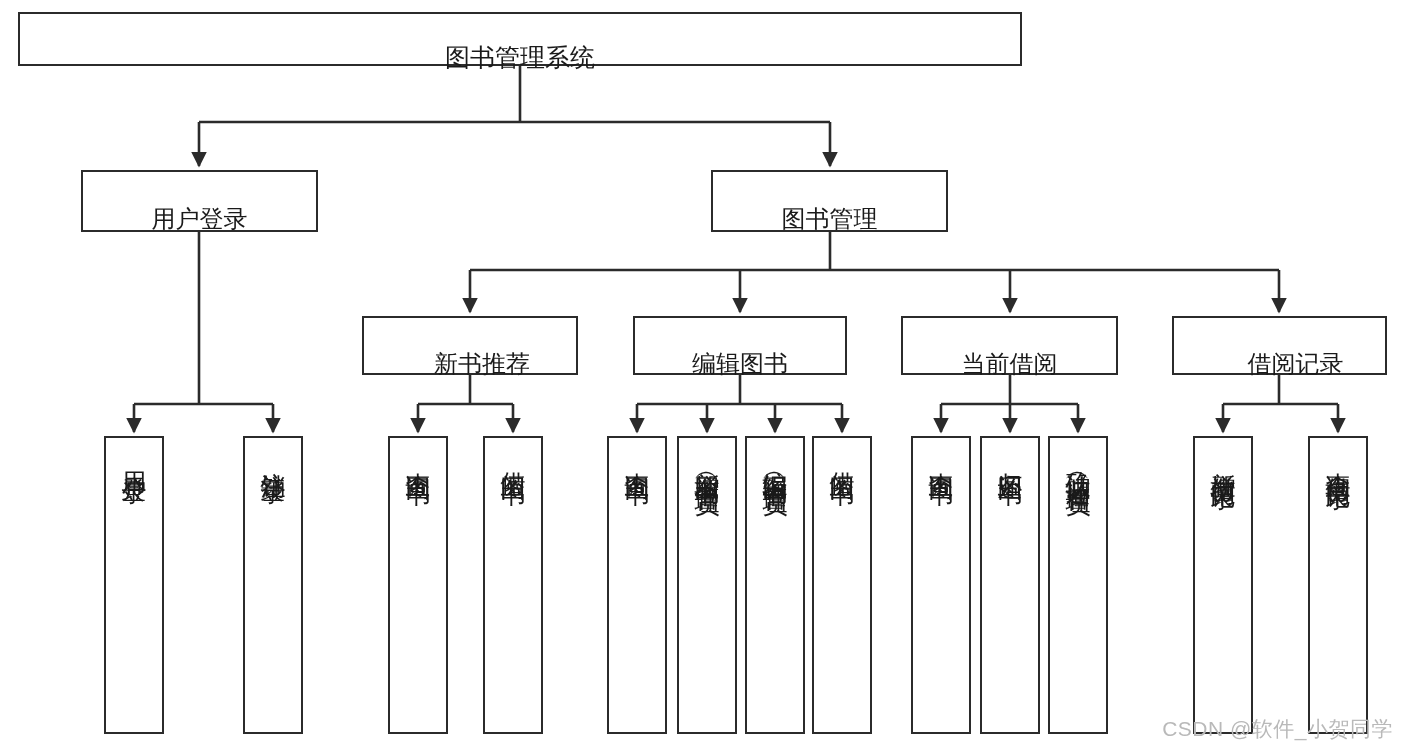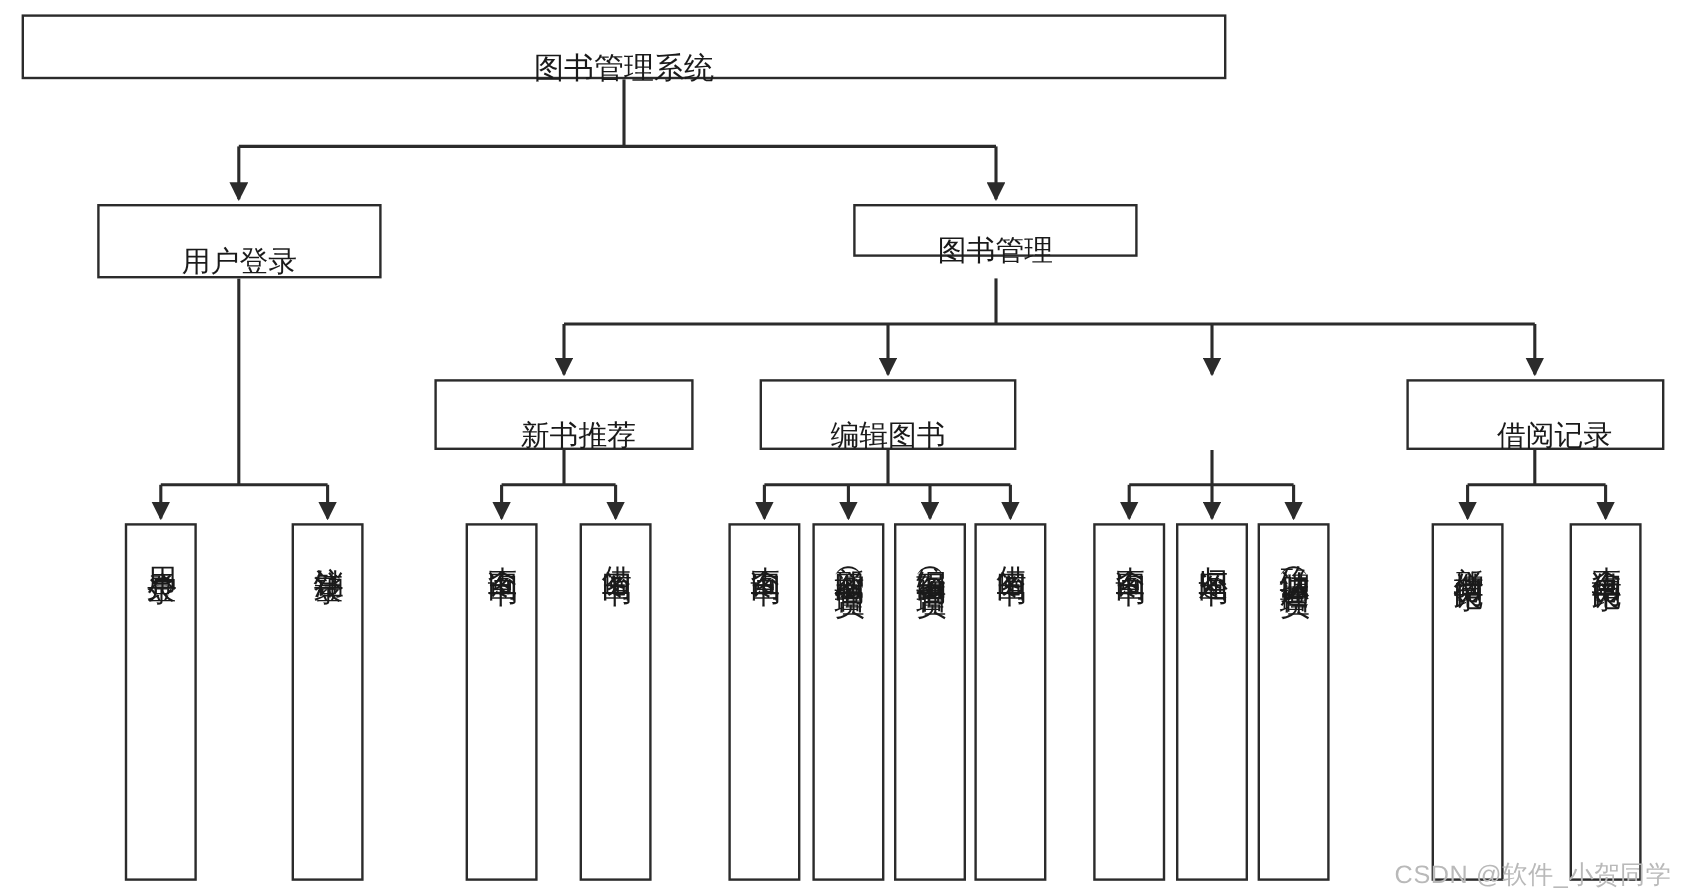--- a/index.html
+++ b/index.html
@@ -124,29 +124,32 @@
     </g>
   </svg>
 
   <div class="node h root" style="left:18px; top:12px; width:1004px; height:54px;">
     <span class="label">图书管理系统</span>
   </div>
 
   <div class="node h" style="left:81px; top:170px; width:237px; height:62px;">
     <span class="label">用户登录</span>
   </div>
-  <div class="node h" style="left:711px; top:170px; width:237px; height:44px;">
+  <div class="node h" style="left:711px; top:170px; width:237px; height:62px;">
     <span class="label">图书管理</span>
   </div>
 
   <div class="node h" style="left:362px; top:316px; width:216px; height:59px;padding-left:24px;">
     <span class="label">新书推荐</span>
   </div>
   <div class="node h" style="left:633px; top:316px; width:214px; height:59px;">
     <span class="label">编辑图书</span>
+  </div>
+  <div class="node h" style="left:901px; top:316px; width:217px; height:59px;">
+    <span class="label">当前借阅</span>
   </div>
   <div class="node h" style="left:1172px; top:316px; width:215px; height:59px;padding-left:32px;">
     <span class="label">借阅记录</span>
   </div>
 
   <div class="node v" style="left:104px; top:436px; width:60px; height:298px;">
     <span class="label">用户登录</span>
   </div>
   <div class="node v" style="left:243px; top:436px; width:60px; height:298px;">
     <span class="label">注销登录</span>

